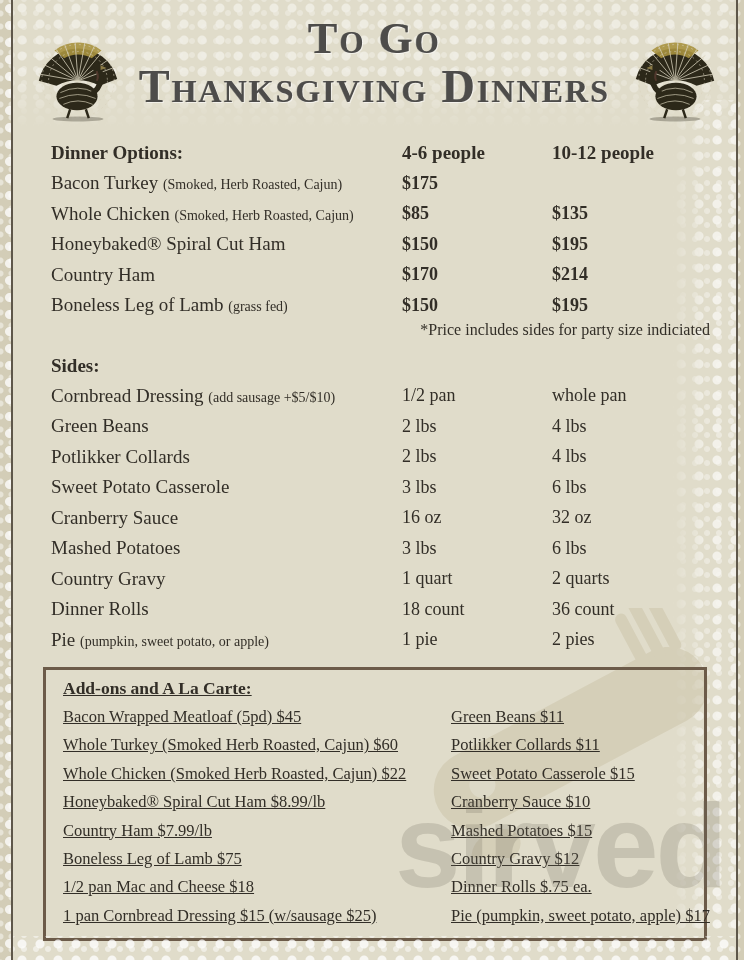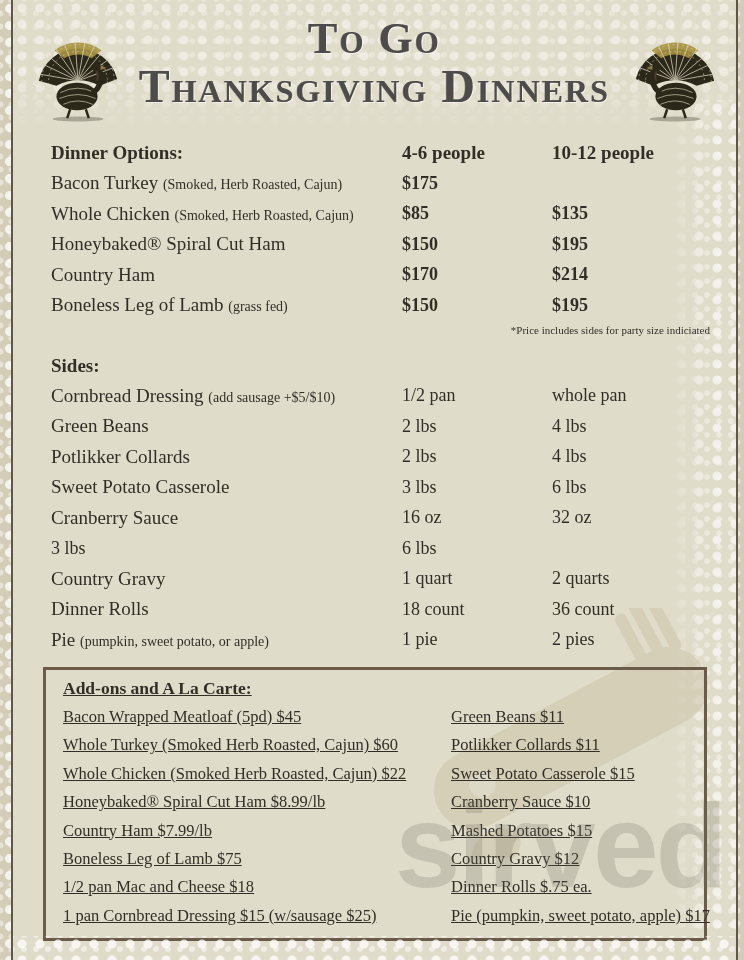--- a/index.html
+++ b/index.html
@@ -50,21 +50,21 @@
 
   
   .menu{position:relative;padding:0 24px 0 38px;}
   .mrow{display:grid;grid-template-columns:1fr 150px 160px;align-items:center;height:30.5px;white-space:nowrap;}
   .mrow .name{font-size:19px;}
   .mrow .note{font-size:14px;}
   .mrow .val{font-size:18px;}
   .mrow.head{height:30px;margin-top:4px;}
   .mrow.head .name, .mrow.head .val{font-weight:700;font-size:19px;}
   .dinner .val{font-weight:700;}
-  .footnote{height:20px;line-height:18px;text-align:right;font-size:11px;padding-right:2px;}
+  .footnote{height:20px;line-height:18px;text-align:right;font-size:16px;padding-right:2px;}
   .section-head{height:30px;display:flex;align-items:center;font-weight:700;font-size:19px;margin-top:10px;}
 
   
   .addons{
     position:relative;margin:12px 29px 0 30px;
     border:3px solid #6c5b49;background:transparent;
     padding:4px 14px 8px 17px;
     text-decoration:underline;
   }
   .addons-head{font-weight:700;font-size:17.5px;line-height:29px;white-space:nowrap;}
@@ -218,20 +218,21 @@
       <div class="name"><span>Sweet Potato Casserole</span><span class="note"></span></div>
       <div class="val">3 lbs</div>
       <div class="val">6 lbs</div>
     </div>
     <div class="mrow">
       <div class="name"><span>Cranberry Sauce</span><span class="note"></span></div>
       <div class="val">16 oz</div>
       <div class="val">32 oz</div>
     </div>
     <div class="mrow">
+      <div class="name"><span>Mashed Potatoes</span><span class="note"></span></div>
       <div class="val">3 lbs</div>
       <div class="val">6 lbs</div>
     </div>
     <div class="mrow">
       <div class="name"><span>Country Gravy</span><span class="note"></span></div>
       <div class="val">1 quart</div>
       <div class="val">2 quarts</div>
     </div>
     <div class="mrow">
       <div class="name"><span>Dinner Rolls</span><span class="note"></span></div>

